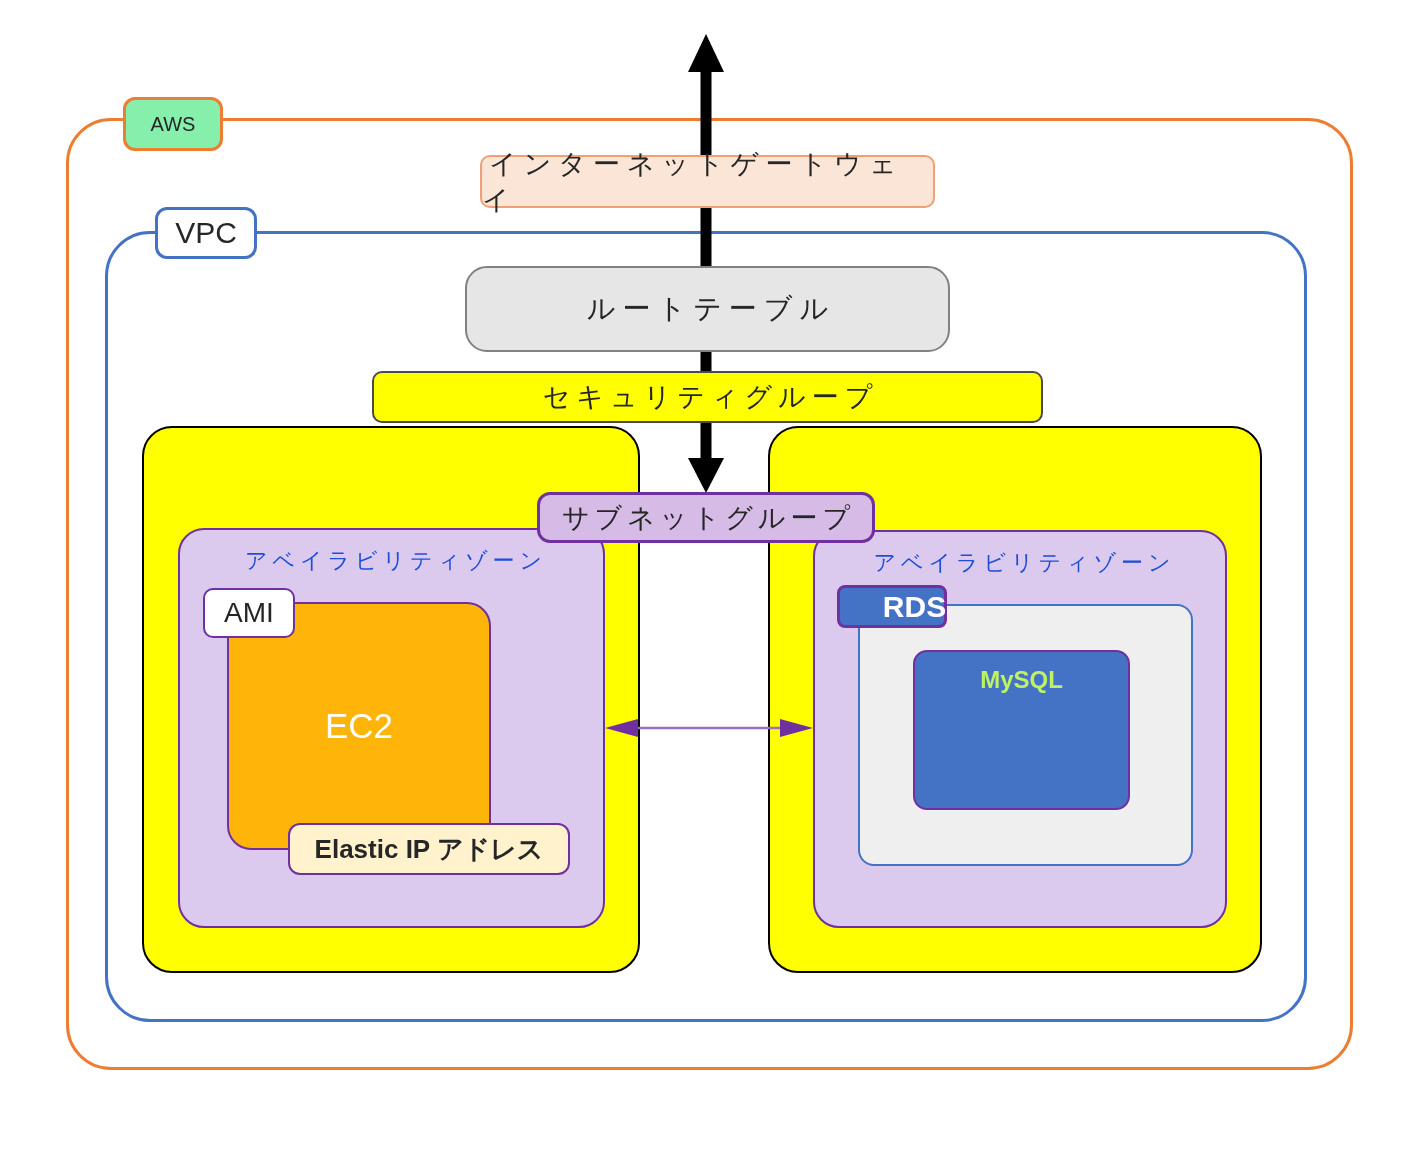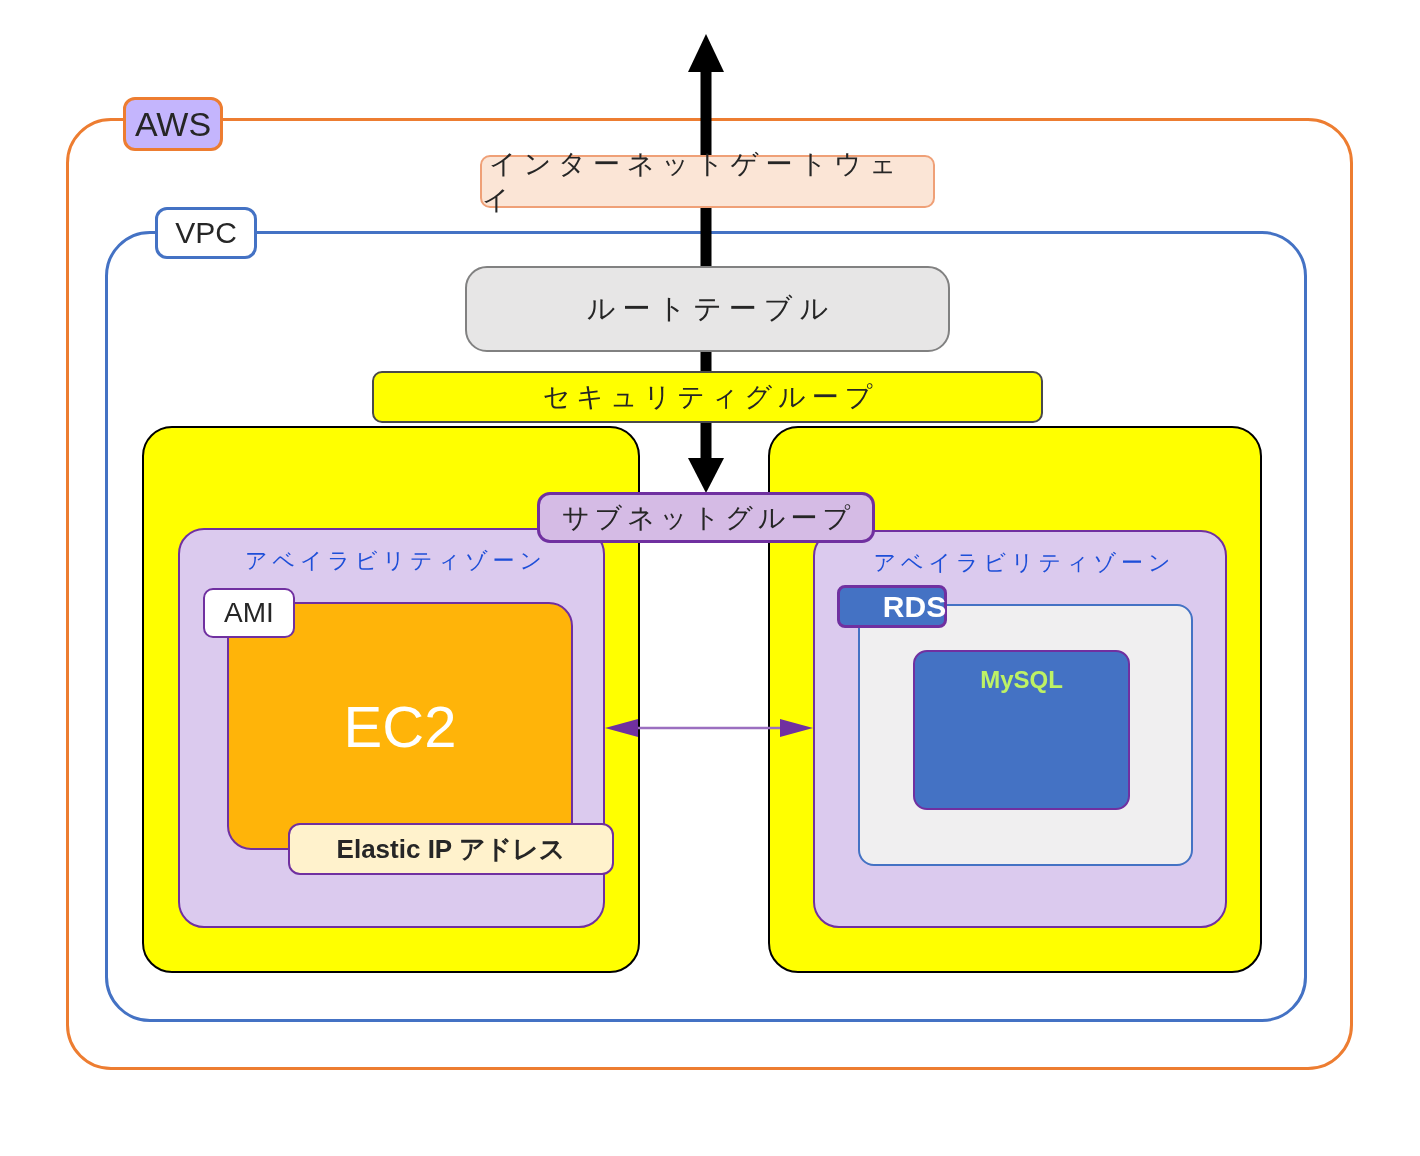--- a/index.html
+++ b/index.html
@@ -6,44 +6,44 @@
   .canvas{
     position:relative;width:1420px;height:1156px;background:#ffffff;overflow:hidden;
     font-family:"Liberation Sans","DejaVu Sans",sans-serif;color:#262626;
   }
   .abs{position:absolute;box-sizing:border-box;}
   .center{display:flex;align-items:center;justify-content:center;}
 
   
   .aws-box{left:66px;top:118px;width:1287px;height:952px;border:3px solid #ED7D31;border-radius:45px;z-index:1;}
   .vpc-box{left:105px;top:231px;width:1202px;height:791px;border:3px solid #4472C4;border-radius:45px;z-index:1;}
-  .aws-tag{left:123px;top:97px;width:100px;height:54px;background:#c4b5fd;border:3px solid #ED7D31;border-radius:12px;z-index:3;font-size:34px;}
+  .aws-tag{left:123px;top:97px;width:100px;height:54px;background:#86efac;border:3px solid #ED7D31;border-radius:12px;z-index:3;font-size:20px;}
   .vpc-tag{left:155px;top:207px;width:102px;height:52px;background:#fff;border:3px solid #4472C4;border-radius:12px;z-index:3;font-size:30px;}
 
   
   .igw{left:480px;top:155px;width:455px;height:53px;background:#FBE5D6;border:2.5px solid #EFA077;border-radius:10px;z-index:3;font-size:27px;letter-spacing:7px;text-indent:7px;}
   .route{left:465px;top:266px;width:485px;height:86px;background:#E7E6E6;border:2.5px solid #818181;border-radius:22px;z-index:3;font-size:28px;letter-spacing:7px;text-indent:7px;}
   .secgrp{left:372px;top:371px;width:671px;height:52px;background:#FFFF00;border:2px solid #4a4a4a;border-radius:10px;z-index:3;font-size:27px;letter-spacing:6px;text-indent:6px;}
   .subgrp{left:537px;top:492px;width:338px;height:51px;background:#D5BBE5;border:3px solid #7030A0;border-radius:13px;z-index:6;font-size:27px;letter-spacing:5px;text-indent:5px;}
 
   
   .ysub{background:#FFFF00;border:2px solid #000;border-radius:30px;z-index:3;}
   .ysub.left{left:142px;top:426px;width:498px;height:547px;}
   .ysub.right{left:768px;top:426px;width:494px;height:547px;}
 
   
   .az{background:#DBCAEE;border:2.5px solid #7030A0;border-radius:26px;z-index:4;}
   .az.left{left:178px;top:528px;width:427px;height:400px;}
   .az.right{left:813px;top:530px;width:414px;height:398px;}
   .az-label{position:absolute;top:16px;left:4px;right:0;text-align:center;font-size:22px;letter-spacing:5px;text-indent:5px;color:#1d4ed8;}
 
   
-  .ec2{left:227px;top:602px;width:346px;height:248px;background:#FFB409;border:2.5px solid #7030A0;border-radius:24px;z-index:5;color:#fff;font-size:58px;}
+  .ec2{left:227px;top:602px;width:264px;height:248px;background:#FFB409;border:2.5px solid #7030A0;border-radius:24px;z-index:5;color:#fff;font-size:35px;}
   .ami{left:203px;top:588px;width:92px;height:50px;background:#fff;border:2.5px solid #7030A0;border-radius:10px;z-index:6;font-size:28px;}
-  .eip{left:288px;top:823px;width:326px;height:52px;background:#FFF2CC;border:2.5px solid #7030A0;border-radius:12px;z-index:6;font-size:26px;font-weight:600;}
+  .eip{left:288px;top:823px;width:282px;height:52px;background:#FFF2CC;border:2.5px solid #7030A0;border-radius:12px;z-index:6;font-size:26px;font-weight:600;}
 
   
   .rds-container{left:858px;top:604px;width:335px;height:262px;background:#F0EFF0;border:2px solid #4472C4;border-radius:16px;z-index:5;}
   .rds-tag{left:837px;top:585px;width:110px;height:43px;background:#4472C4;border:3px solid #7030A0;border-radius:8px;z-index:6;color:#fff;font-size:30px;font-weight:600;padding-left:45px;}
   .mysql{left:913px;top:650px;width:217px;height:160px;background:#4472C4;border:2.5px solid #7030A0;border-radius:14px;z-index:6;color:#bef264;font-size:24px;font-weight:600;text-align:center;padding-top:14px;}
 
   svg.flow{position:absolute;left:0;top:0;z-index:2;pointer-events:none;}
   svg.azlink{position:absolute;left:0;top:0;z-index:8;pointer-events:none;}
 </style>
 </head>

